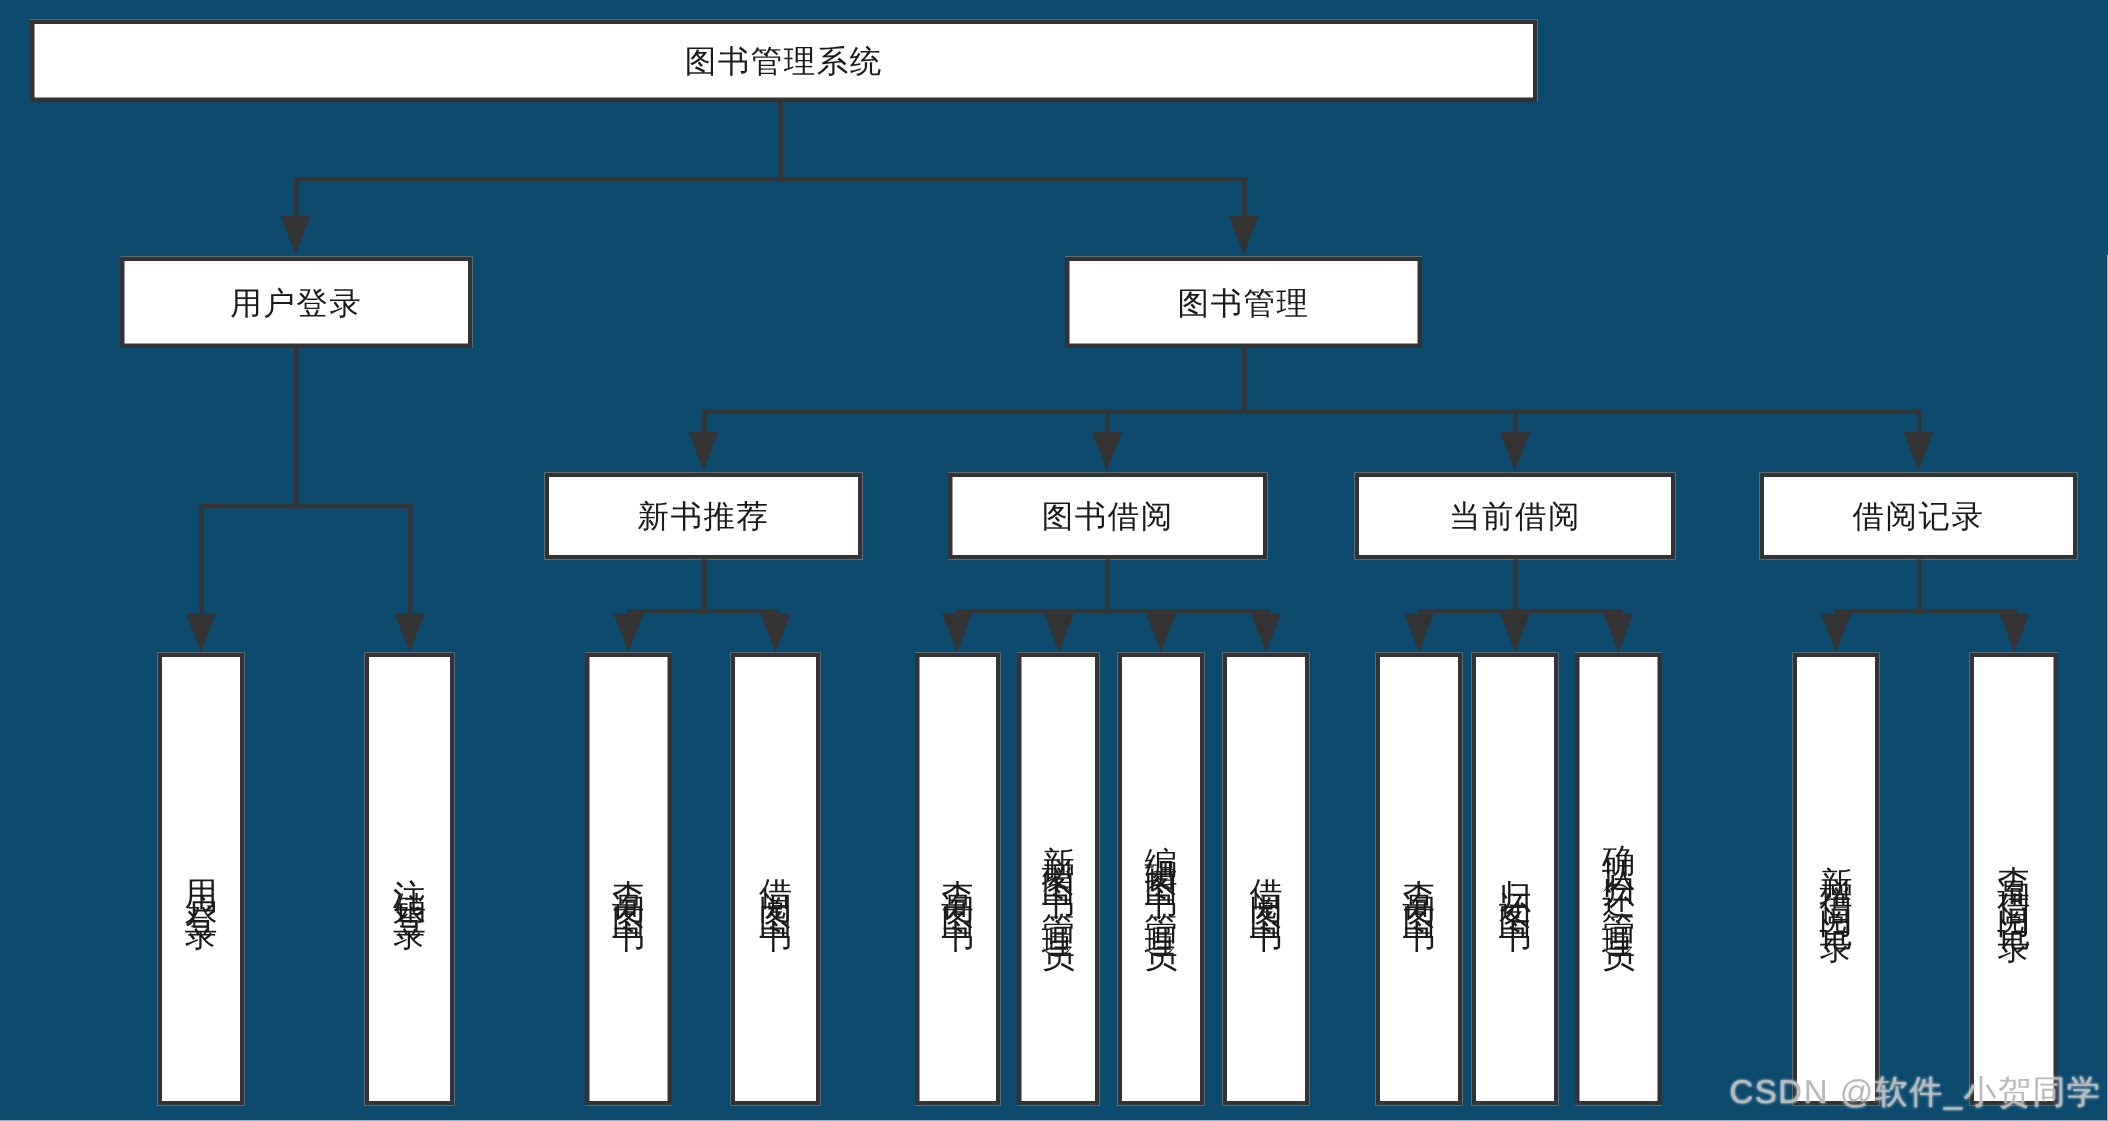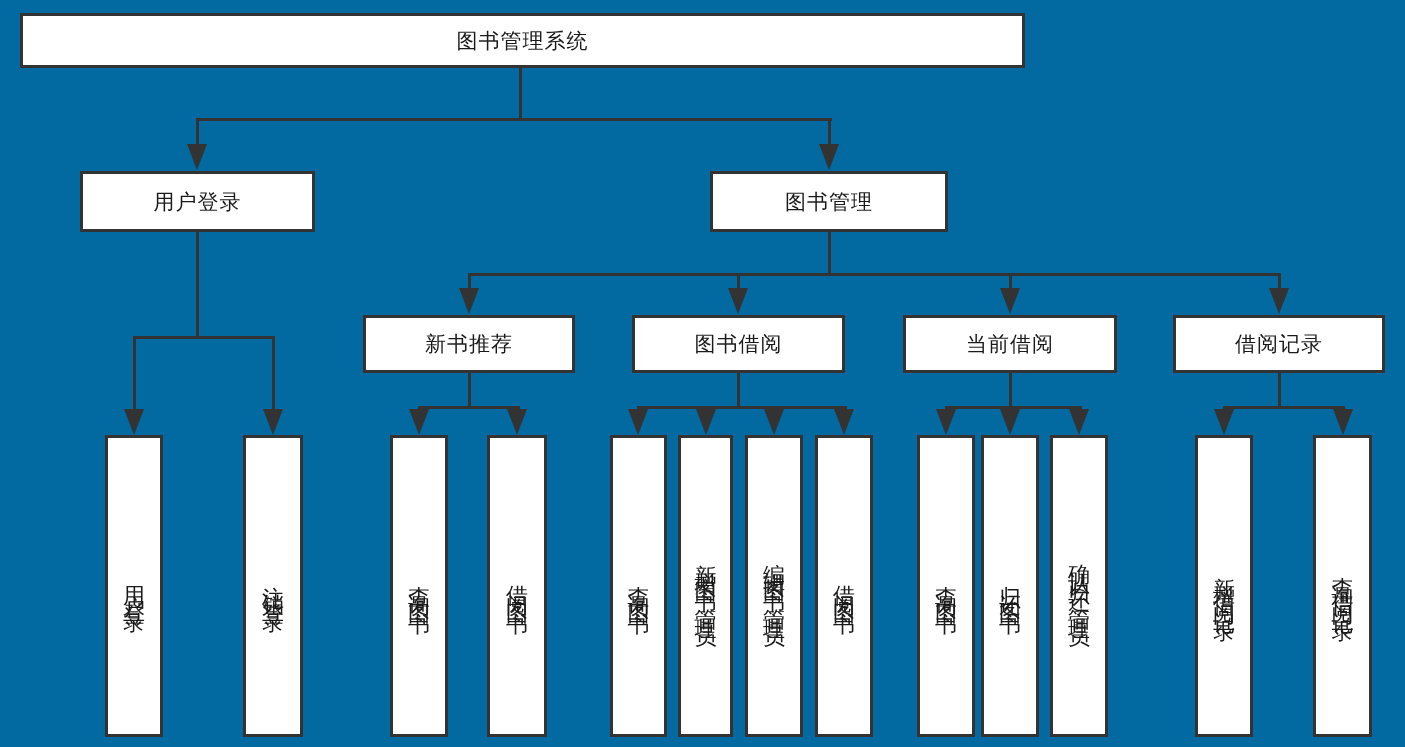--- a/index.html
+++ b/index.html
@@ -5,21 +5,21 @@
   html, body {
     margin: 0;
     padding: 0;
     background: #ffffff;
     font-family: "Liberation Sans", "DejaVu Sans", sans-serif;
   }
   #stage {
     position: relative;
     width: 1405px;
     height: 747px;
-    background: #0369a1;
+    background: #0c4a6e;
     overflow: hidden;
   }
   .node {
     position: absolute;
     box-sizing: border-box;
     border: 3px solid #333333;
     background: #ffffff;
     display: flex;
     align-items: center;
     justify-content: center;
@@ -148,14 +148,15 @@
   <div class="ln" style="left:945px; top:406px; width:137px; height:3px;"></div>
   <div class="ar" style="left:936px;  top:409px;"></div>
   <div class="ar" style="left:1000px; top:409px;"></div>
   <div class="ar" style="left:1069px; top:409px;"></div>
 
   <div class="ln" style="left:1278px; top:373px; width:3px; height:36px;"></div>
   <div class="ln" style="left:1223px; top:406px; width:122px; height:3px;"></div>
   <div class="ar" style="left:1214px; top:409px;"></div>
   <div class="ar" style="left:1333px; top:409px;"></div>
 
+  <div class="watermark">CSDN @软件_小贺同学</div>
 
 </div>
 
 </body></html>

